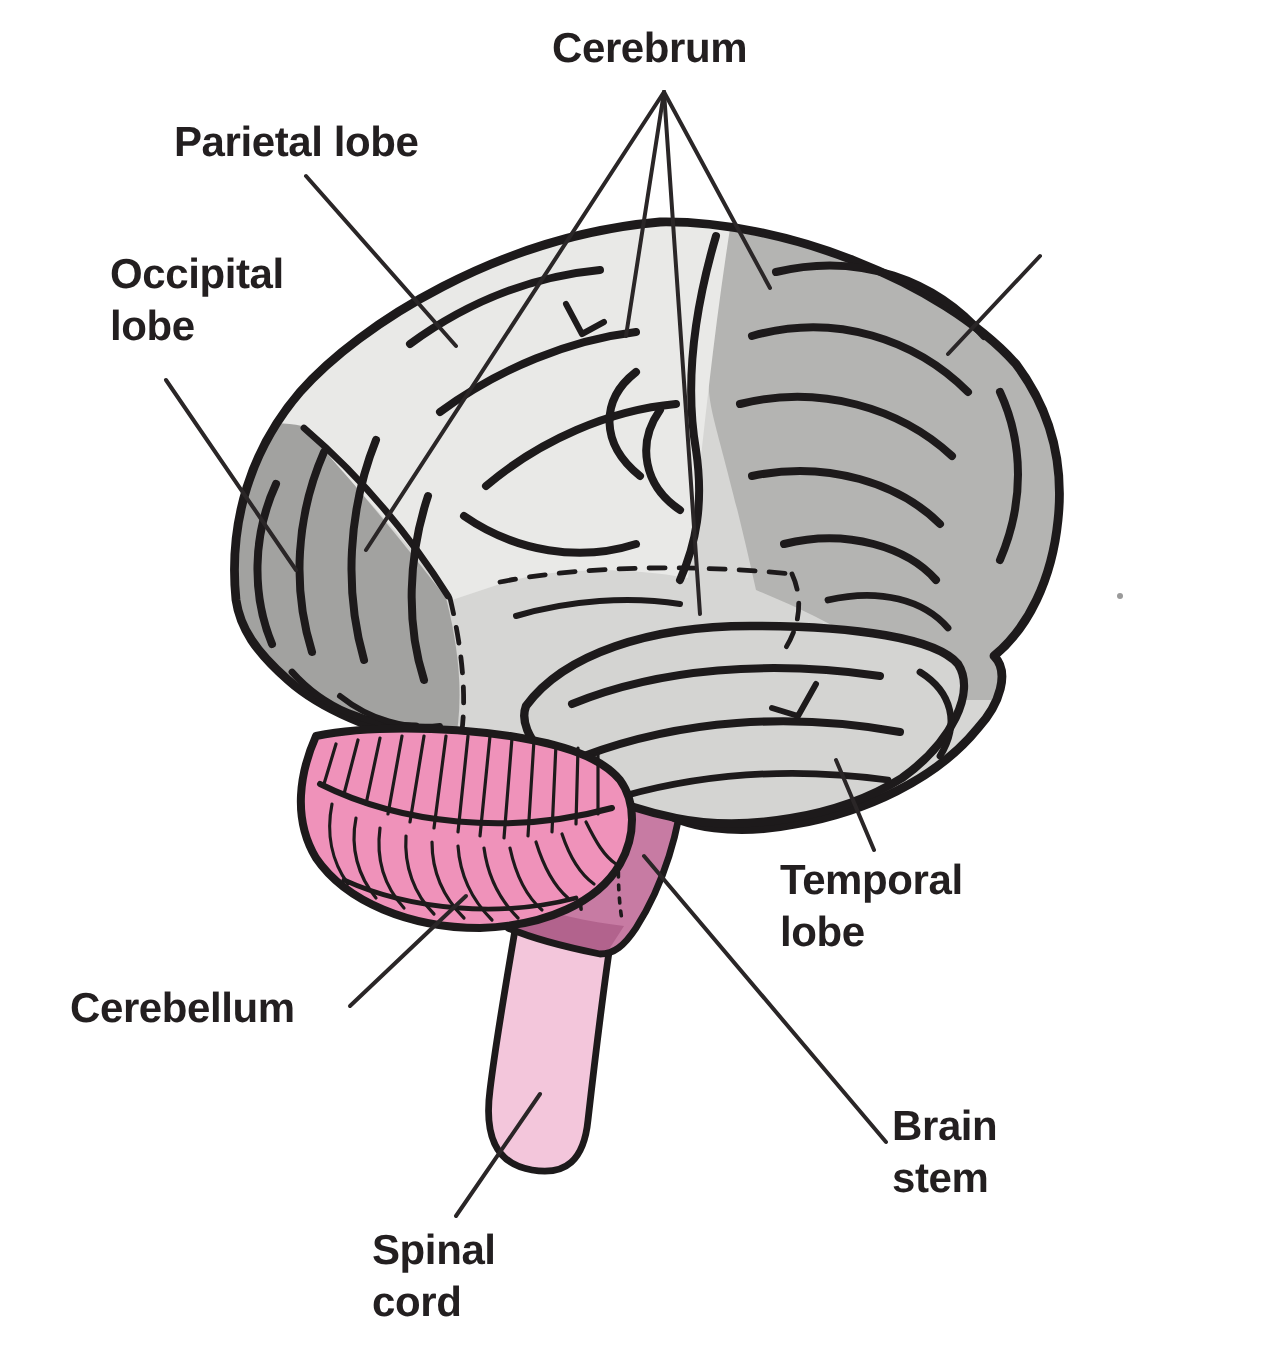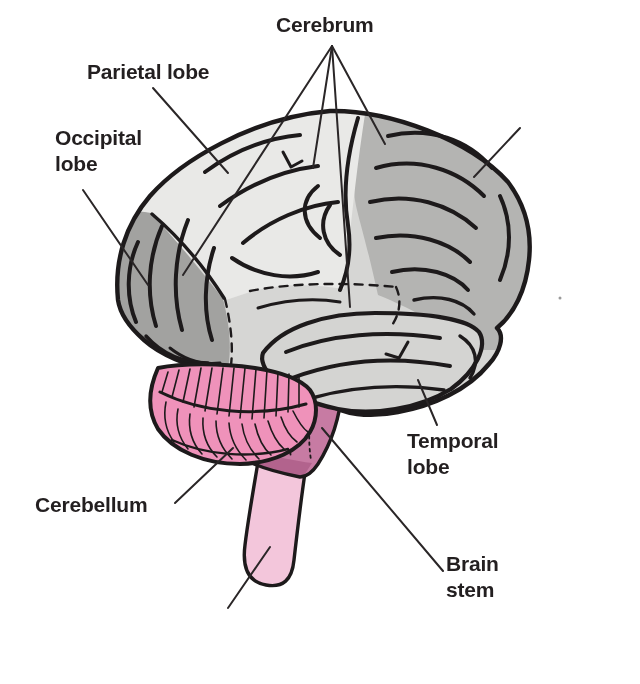--- a/index.html
+++ b/index.html
@@ -10,21 +10,21 @@
   .stage svg{position:absolute;left:0;top:0;}
   .lbl{
     position:absolute;color:#231f20;font-size:21px;font-weight:600;
     line-height:1.25;letter-spacing:-0.2px;white-space:nowrap;
   }
   .lbl span{display:block;}
   #lbl-cerebrum{left:276px;top:12px;}
   #lbl-parietal{left:87px;top:59px;}
   #lbl-frontal{left:492px;top:93px;}
   #lbl-occipital{left:40px;top:125px;margin-left:15px;}
-  #lbl-temporal{left:407px;top:428px;}
+  #lbl-temporal{left:390px;top:428px;}
   #lbl-cerebellum{left:35px;top:492px;}
   #lbl-brainstem{left:446px;top:551px;}
   #lbl-spinal{left:186px;top:613px;}
   .ink{stroke:#1d1a1b;fill:none;stroke-linecap:round;stroke-linejoin:round;}
   .g4{stroke-width:4;} .g3{stroke-width:3;}
   .striation{stroke:#1d1a1b;stroke-width:1.6;fill:none;stroke-linecap:round;}
   .dashed{stroke:#1d1a1b;stroke-width:2.4;fill:none;stroke-dasharray:8 7;stroke-linecap:round;}
   .dotted{stroke:#1d1a1b;stroke-width:1.8;fill:none;stroke-dasharray:2.5 4;stroke-linecap:round;}
   .leader{stroke:#2a2627;stroke-width:2;fill:none;stroke-linecap:round;}
 </style>
@@ -187,14 +187,18 @@
   </div>
   <div class="lbl" id="lbl-temporal">
     <span>Temporal</span>
     <span>lobe</span>
   </div>
   <div class="lbl" id="lbl-brainstem">
     <span>Brain</span>
     <span>stem</span>
   </div>
   <div class="lbl" id="lbl-cerebellum">Cerebellum</div>
+  <div class="lbl" id="lbl-spinal">
+    <span>Spinal</span>
+    <span>cord</span>
+  </div>
 
 </div>
 
 </body></html>

